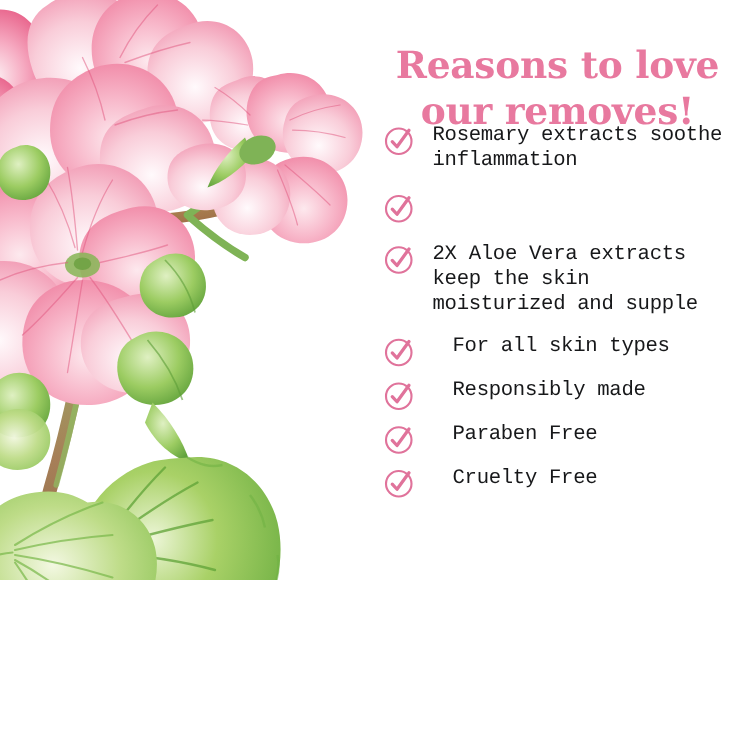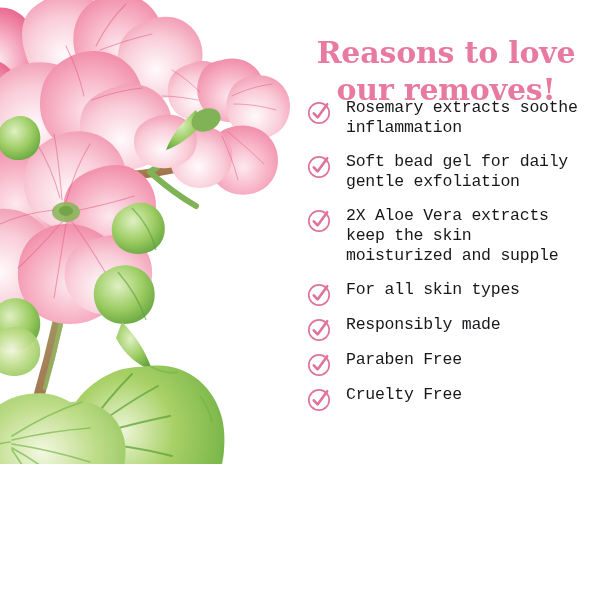--- a/index.html
+++ b/index.html
@@ -58,21 +58,21 @@
     width: 304px;
   }
 
   .benefit {
     position: relative;
     display: flex;
     align-items: flex-start;
     padding-left: 10px;
     margin-bottom: 14px;
   }
-  .benefit.tight { margin-bottom: 8px; }
+  .benefit.tight { margin-bottom: 8px; gap: 16px; }
 
   .check-icon {
     flex: 0 0 auto;
     width: 26px;
     height: 26px;
     margin-top: 1px;
     margin-right: 14px;
   }
   .check-icon svg { display: block; width: 26px; height: 26px; }
 
@@ -270,21 +270,20 @@
       </li>
 
 
       <li class="benefit">
         <span class="check-icon">
           <svg viewBox="0 0 26 26" xmlns="http://www.w3.org/2000/svg">
             <circle cx="13" cy="14" r="10.2" fill="none" stroke="#e0739b" stroke-width="1.7"></circle>
             <path d="M7.8,14.3 L11.6,18.4 L21.2,5.2" fill="none" stroke="#e0739b" stroke-width="2.6" stroke-linecap="round" stroke-linejoin="round"></path>
           </svg>
         </span>
-        <span class="benefit-text">Soft bead gel for daily gentle exfoliation</span>
       </li>
 
       <li class="benefit">
         <span class="check-icon">
           <svg viewBox="0 0 26 26" xmlns="http://www.w3.org/2000/svg">
             <circle cx="13" cy="14" r="10.2" fill="none" stroke="#e0739b" stroke-width="1.7"></circle>
             <path d="M7.8,14.3 L11.6,18.4 L21.2,5.2" fill="none" stroke="#e0739b" stroke-width="2.6" stroke-linecap="round" stroke-linejoin="round"></path>
           </svg>
         </span>
         <span class="benefit-text">2X Aloe Vera extracts keep the skin moisturized and supple</span>

